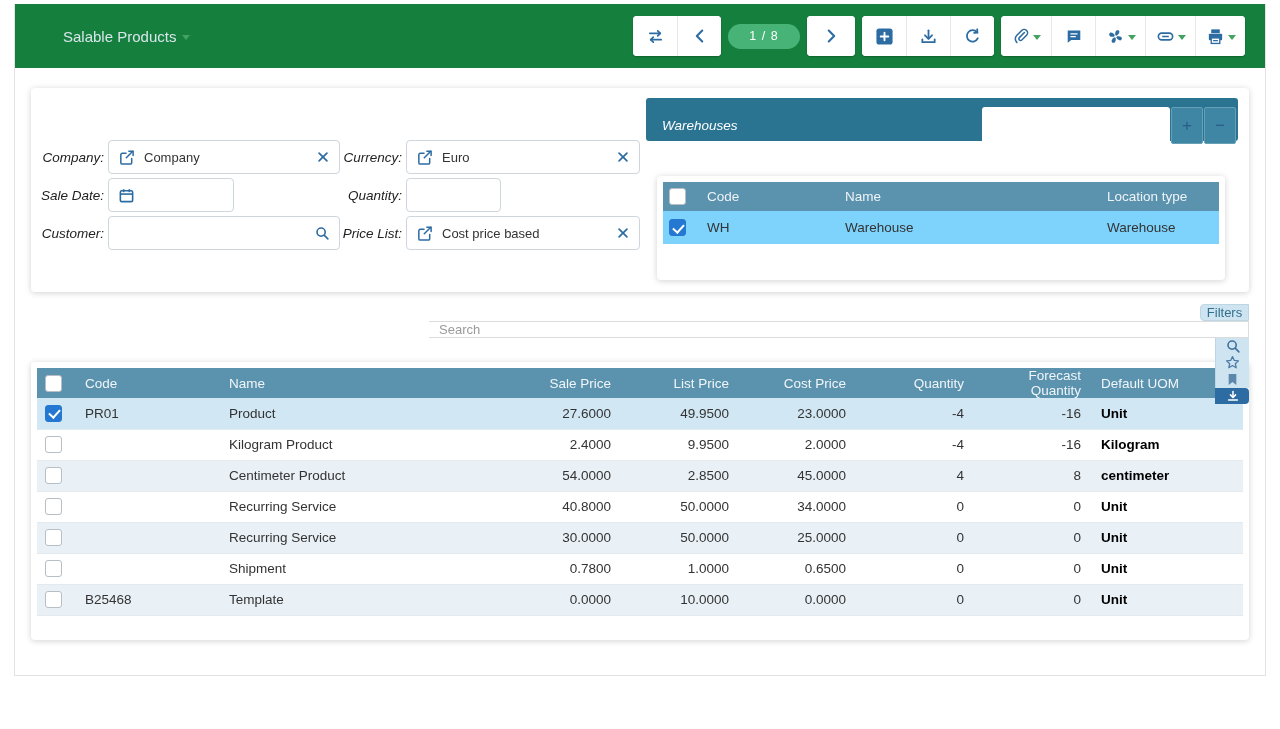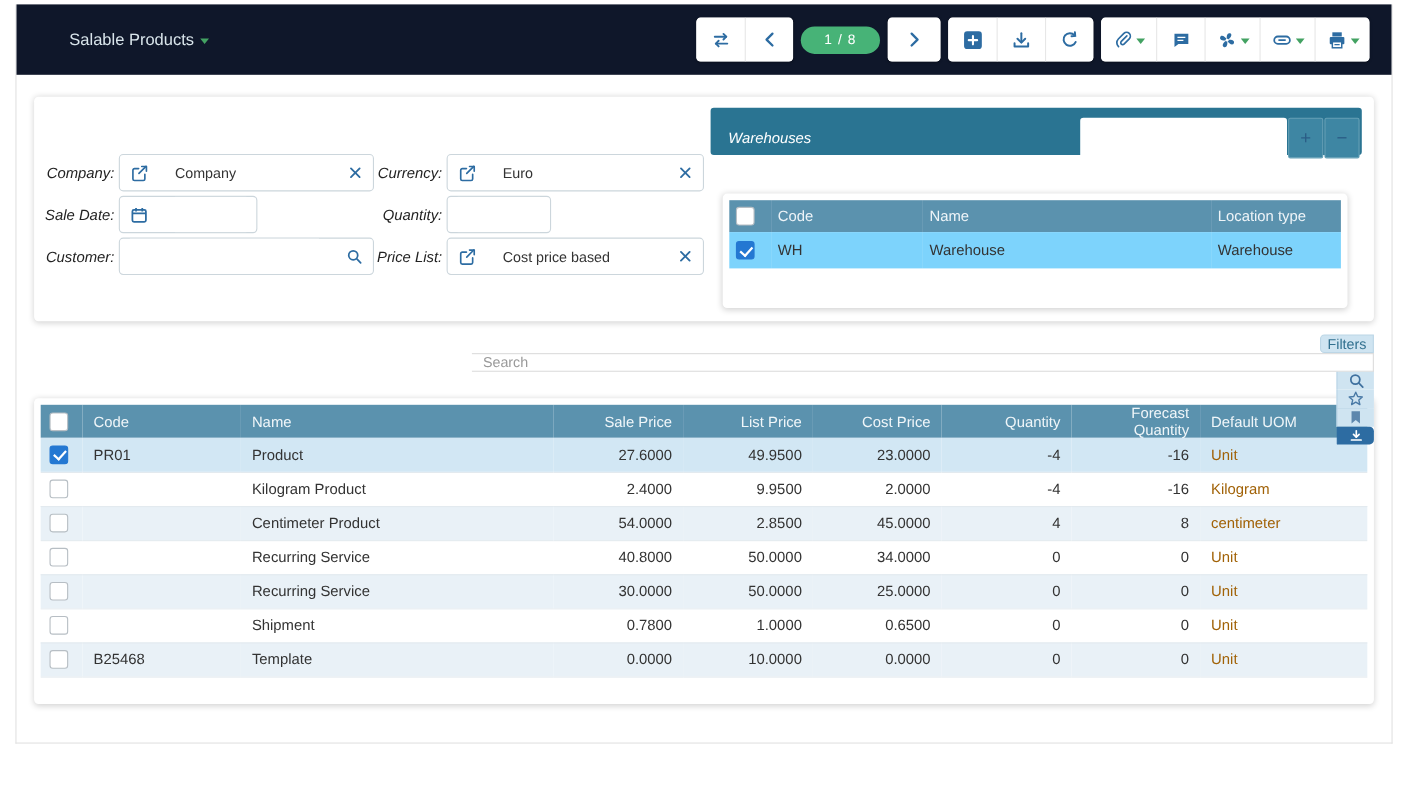--- a/index.html
+++ b/index.html
@@ -2,21 +2,21 @@
 <html><head>
 <meta charset="utf-8">
 <style>
   * { box-sizing: border-box; margin: 0; padding: 0; }
   html,body { width:1280px; height:729px; background:#fff; font-family:"Liberation Sans",sans-serif; position:relative; overflow:hidden; }
 
   .app { position:absolute; left:14px; top:4px; width:1252px; height:672px;
          border:1px solid #e2e2e2; border-top:none; background:#fff; }
 
   
-  .navbar { height:64px; background:#0f172a; display:flex; align-items:center;
+  .navbar { height:64px; background:#15803d; display:flex; align-items:center;
             justify-content:space-between; padding:0 20px 0 48px; }
   .title-wrap { display:flex; align-items:center; gap:6px; cursor:pointer; }
   .title { color:#d9e5eb; font-size:15px; }
   .caret { width:0; height:0; border-left:4px solid transparent; border-right:4px solid transparent;
            border-top:5px solid #43a262; display:inline-block; margin-top:2px; }
   .toolbar { display:flex; align-items:center; gap:7px; }
   .btn-group { display:flex; background:#fff; border-radius:4px; overflow:hidden;
                box-shadow:0 1px 2px rgba(0,0,0,.25); }
   .tbtn { width:44px; height:40px; display:flex; align-items:center; justify-content:center;
           background:#fff; border:none; border-left:1px solid #e7e7e7; cursor:pointer; gap:3px; }
@@ -29,21 +29,21 @@
   .content { padding:20px 16px 0 16px; }
   .card { background:#fff; border-radius:4px; box-shadow:0 1px 6px rgba(0,0,0,.18); }
 
   .form-card { position:relative; height:204px; margin-bottom:12px; }
 
   .form-grid { position:absolute; left:6px; top:50px; }
   .frow { display:grid; grid-template-columns:69px 232px 62px 234px; column-gap:2px;
           align-items:center; height:38px; }
   .flabel { text-align:right; font-style:italic; color:#222; font-size:13.5px; padding-right:2px; white-space:nowrap; }
   .fctrl { height:34px; border:1px solid #ccd6dc; border-radius:4px; background:#fff;
-           display:flex; align-items:center; padding:0 9px; gap:24px; }
+           display:flex; align-items:center; padding:0 9px; gap:9px; }
   .fctrl .fval { flex:1; font-size:13px; color:#333; }
   .fctrl input { border:none; outline:none; flex:1; min-width:0; font-size:13px; font-family:inherit; height:100%; }
   .w-sm { width:126px; } .w-xs { width:95px; } .w-full { width:232px; } .w-full2 { width:234px; }
   .ficon { display:flex; align-items:center; cursor:pointer; flex:none; }
 
   
   .wh-header { position:absolute; left:615px; top:10px; width:592px; height:43px;
                background:#2a7492; border-radius:3px; display:flex; align-items:center;
                padding:12px 2px 0 16px; }
   .wh-title { color:#fff; font-style:italic; font-size:13.5px; }
@@ -76,21 +76,21 @@
   
   .table-card { padding:6px 6px 24px 6px; }
   .ptable { width:100%; border-collapse:collapse; table-layout:fixed; font-size:13.5px; }
   .ptable th { background:#5b92ae; color:#f0f6f9; font-weight:normal; height:29px; padding:0 10px; }
   .ptable td { height:31px; padding:0 10px; color:#333; border-bottom:1px solid #e3eaef; }
   .ptable th.al, .ptable td.al { text-align:left; }
   .ptable th.ar, .ptable td.ar { text-align:right; }
   .ptable tbody tr:nth-child(odd) { background:#e9f1f7; }
   .ptable tbody tr:nth-child(even) { background:#fff; }
   .ptable tbody tr.on { background:#d2e7f4; }
-  .uomlink { color:#a16207; text-decoration:none; cursor:pointer; }
+  .uomlink { color:#000000; text-decoration:none; cursor:pointer;font-weight:bold; }
 
   
   .cb { width:17px; height:17px; border:1.5px solid #b7bec4; border-radius:3px; background:#fff;
         display:inline-block; position:relative; vertical-align:middle; cursor:pointer; }
   .cb.on { background:#2478d2; border-color:#2478d2; }
   .cb.on::after { content:""; position:absolute; left:4.5px; top:1.5px; width:5px; height:9px;
                   border:solid #fff; border-width:0 2px 2px 0; transform:rotate(42deg); }
 
   svg { display:block; }
 </style>

